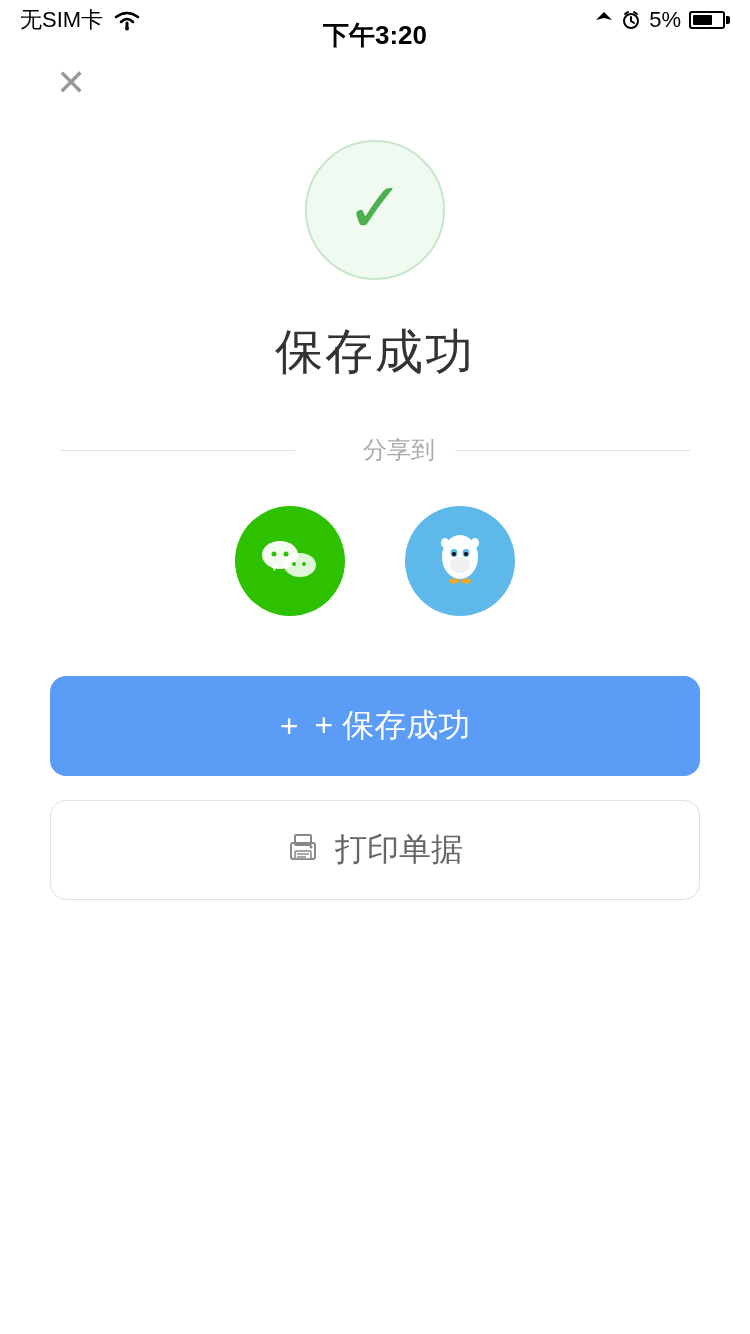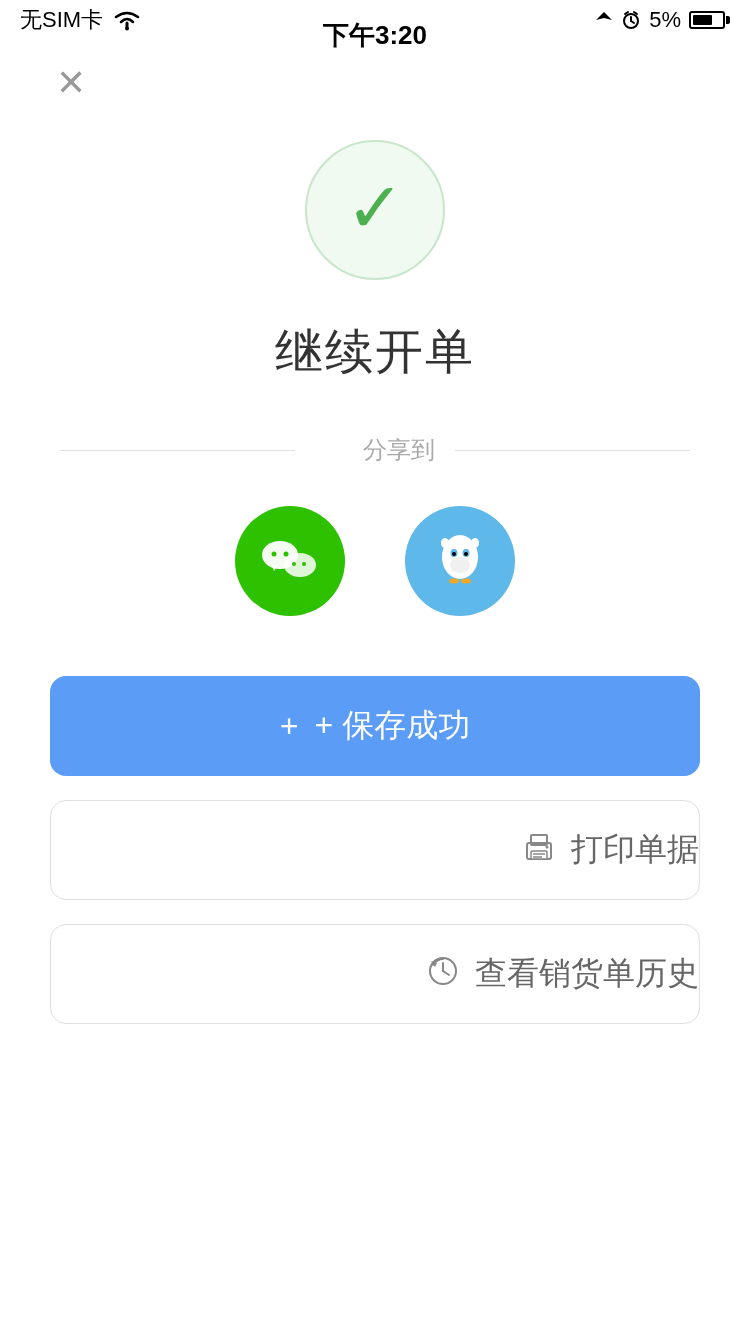--- a/index.html
+++ b/index.html
@@ -223,21 +223,21 @@
     }
 
     .btn-secondary {
       width: 100%;
       height: 100px;
       background: #fff;
       border: 1.5px solid #e0e0e0;
       border-radius: 16px;
       display: flex;
       align-items: center;
-      justify-content: flex-end;
+      justify-content: center;
       gap: 16px;
       cursor: pointer;
     }
     .btn-secondary-text {
       font-size: 32px;
       color: #666;
       font-weight: 400;
     }
     .btn-secondary-icon {
       font-size: 28px;
@@ -293,21 +293,21 @@
 <div class="close-btn">
   <span class="close-x">✕</span>
 </div>
 
 <div class="main-content">
 
   <div class="success-circle">
     <span class="checkmark">✓</span>
   </div>
 
-  <div class="success-title">继续开单</div>
+  <div class="success-title">保存成功</div>
 
   <div class="share-section">
     <div class="share-divider">
       <div class="divider-line"></div>
       <span class="share-label">分享到</span>
       <div class="divider-line"></div>
     </div>
 
     <div class="share-icons">
 
@@ -365,28 +365,16 @@
           <rect x="8" y="2" width="16" height="10" rx="1" fill="none" stroke="#888" stroke-width="2"></rect>
           <rect x="8" y="18" width="16" height="8" rx="1" fill="white" stroke="#888" stroke-width="1.5"></rect>
           <line x1="10" y1="21" x2="22" y2="21" stroke="#888" stroke-width="1.5"></line>
           <line x1="10" y1="24" x2="19" y2="24" stroke="#888" stroke-width="1.5"></line>
           <circle cx="24" cy="14" r="1.5" fill="#888"></circle>
         </svg>
       </span>
       <span class="btn-secondary-text">打印单据</span>
     </button>
 
-    <button class="btn-secondary">
-      <span class="btn-secondary-icon">
-        <svg width="32" height="32" viewBox="0 0 32 32" fill="none">
-          <circle cx="16" cy="16" r="13" fill="none" stroke="#888" stroke-width="2"></circle>
-          <line x1="16" y1="8" x2="16" y2="16" stroke="#888" stroke-width="2" stroke-linecap="round"></line>
-          <line x1="16" y1="16" x2="22" y2="20" stroke="#888" stroke-width="2" stroke-linecap="round"></line>
-          <path d="M6 10 Q10 4 16 4" stroke="#888" stroke-width="2" fill="none" stroke-linecap="round"></path>
-          <polygon points="4,6 8,12 10,8" fill="#888"></polygon>
-        </svg>
-      </span>
-      <span class="btn-secondary-text">查看销货单历史</span>
-    </button>
 
   </div>
 
 </div>
 
 </body></html>

